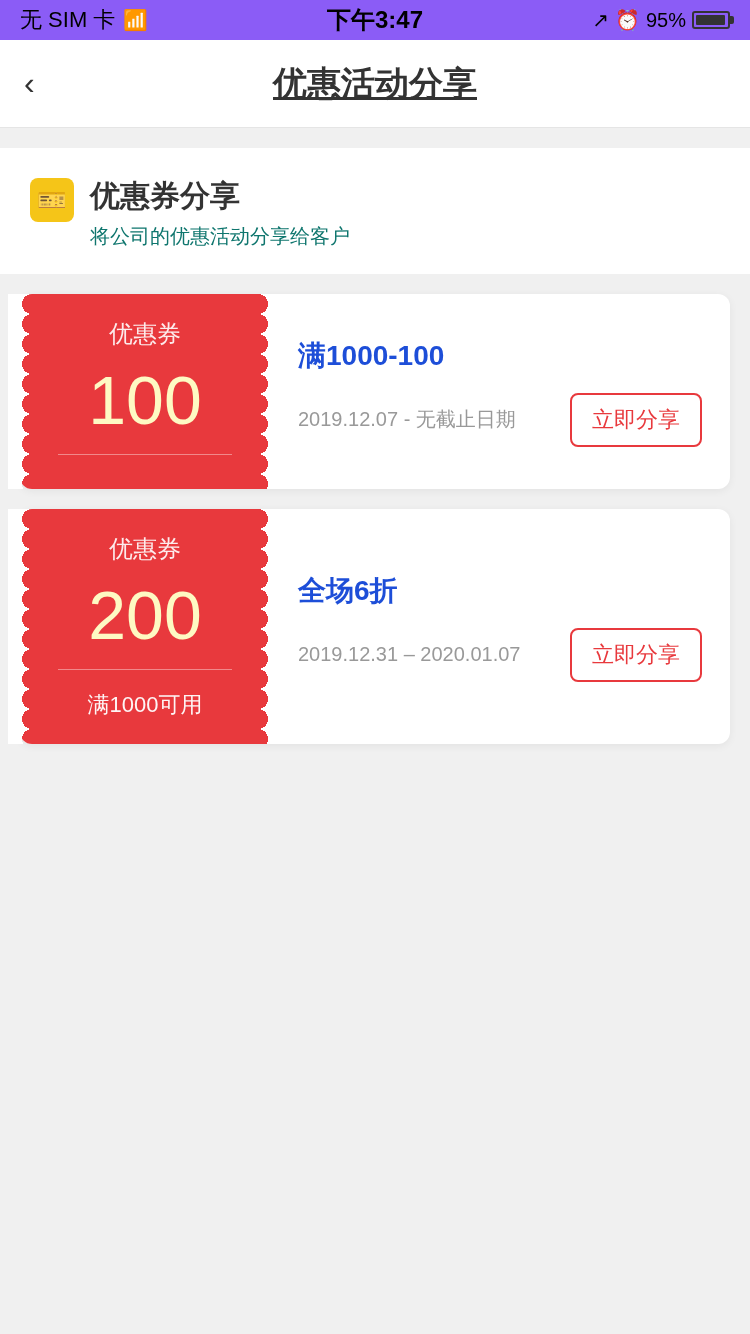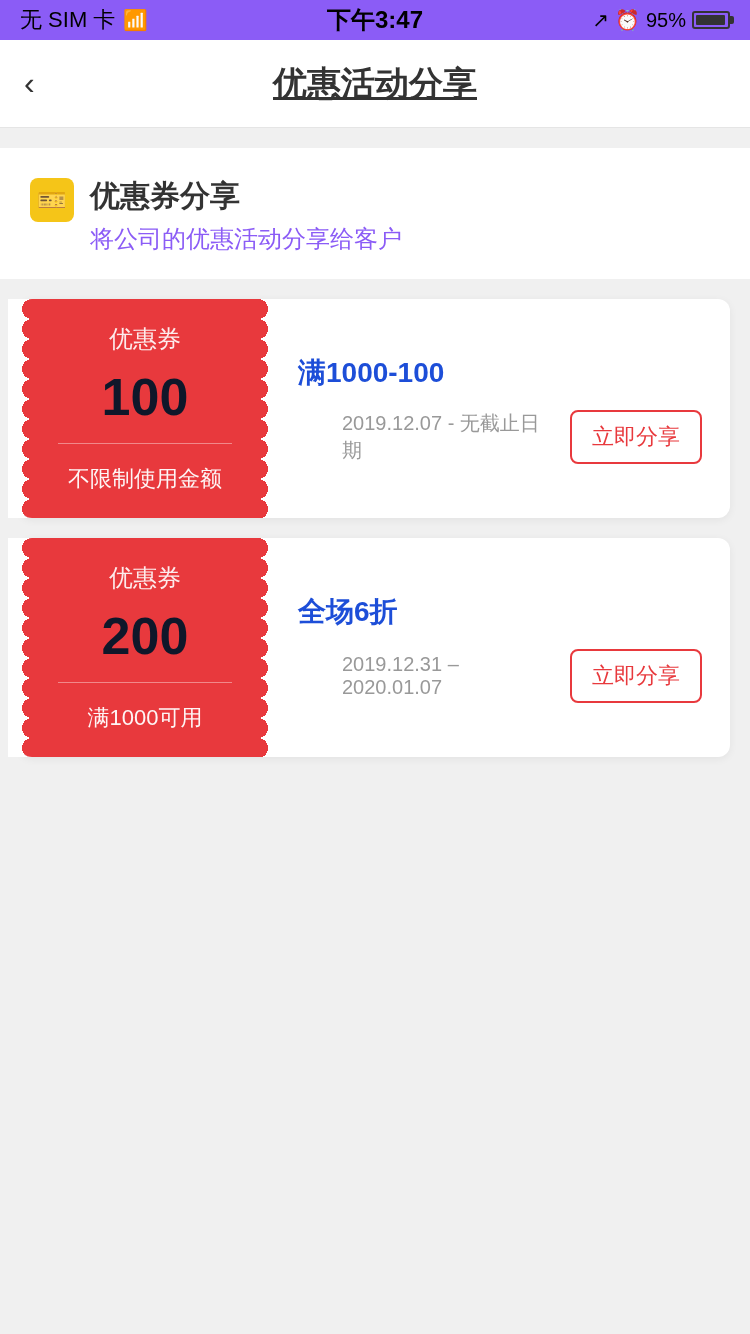--- a/index.html
+++ b/index.html
@@ -128,22 +128,22 @@
       margin-top: 2px;
     }
     .section-text-block {}
     .section-title {
       font-size: 30px;
       font-weight: 600;
       color: #333;
       margin-bottom: 6px;
     }
     .section-subtitle {
-      font-size: 24px;
-      color: #8b5cf6;
+      font-size: 20px;
+      color: #0f766e;
     }
 
     
     .coupon-list {
       padding: 0 20px;
       display: flex;
       flex-direction: column;
       gap: 20px;
       margin-top: 20px;
     }
@@ -199,24 +199,24 @@
         radial-gradient(circle at 100% 50%, transparent 10px, #fff 10px) 0 0 / 24px 20px repeat-y;
       z-index: 2;
     }
 
     .coupon-label {
       font-size: 24px;
       color: rgba(255,255,255,0.9);
       margin-bottom: 6px;
     }
     .coupon-amount {
-      font-size: 52px;
-      font-weight: 700;
+      font-size: 68px;
+      font-weight: 400;
       line-height: 1;
-      color: #0f172a;
+      color: #fef9c3;
       margin-bottom: 10px;
     }
     .coupon-divider {
       width: 80%;
       height: 1px;
       background: rgba(255,255,255,0.4);
       margin-bottom: 10px;
     }
     .coupon-condition {
       font-size: 22px;
@@ -236,21 +236,20 @@
     .coupon-name {
       font-size: 28px;
       font-weight: 600;
       color: #1d4ed8;
     }
     .coupon-bottom-row {
       display: flex;
       align-items: center;
       justify-content: space-between;
       gap: 24px;
-      margin-left: 44px;
     }
     .coupon-date {
       font-size: 20px;
       color: #999;
       flex: 1;
     }
     .share-btn {
       border: 2px solid #e8393d;
       color: #e8393d;
       background: #fff;
@@ -304,21 +303,20 @@
   </div>
 </div>
 
 <div class="coupon-list">
 
   <div class="coupon-card">
     <div class="coupon-left">
       <span class="coupon-label">优惠券</span>
       <span class="coupon-amount">100</span>
       <div class="coupon-divider"></div>
-      <span class="coupon-condition">不限制使用金额</span>
     </div>
     <div class="coupon-right">
       <div class="coupon-name">满1000-100</div>
       <div class="coupon-bottom-row">
         <span class="coupon-date">2019.12.07 - 无截止日期</span>
         <button class="share-btn">立即分享</button>
       </div>
     </div>
   </div>
 

